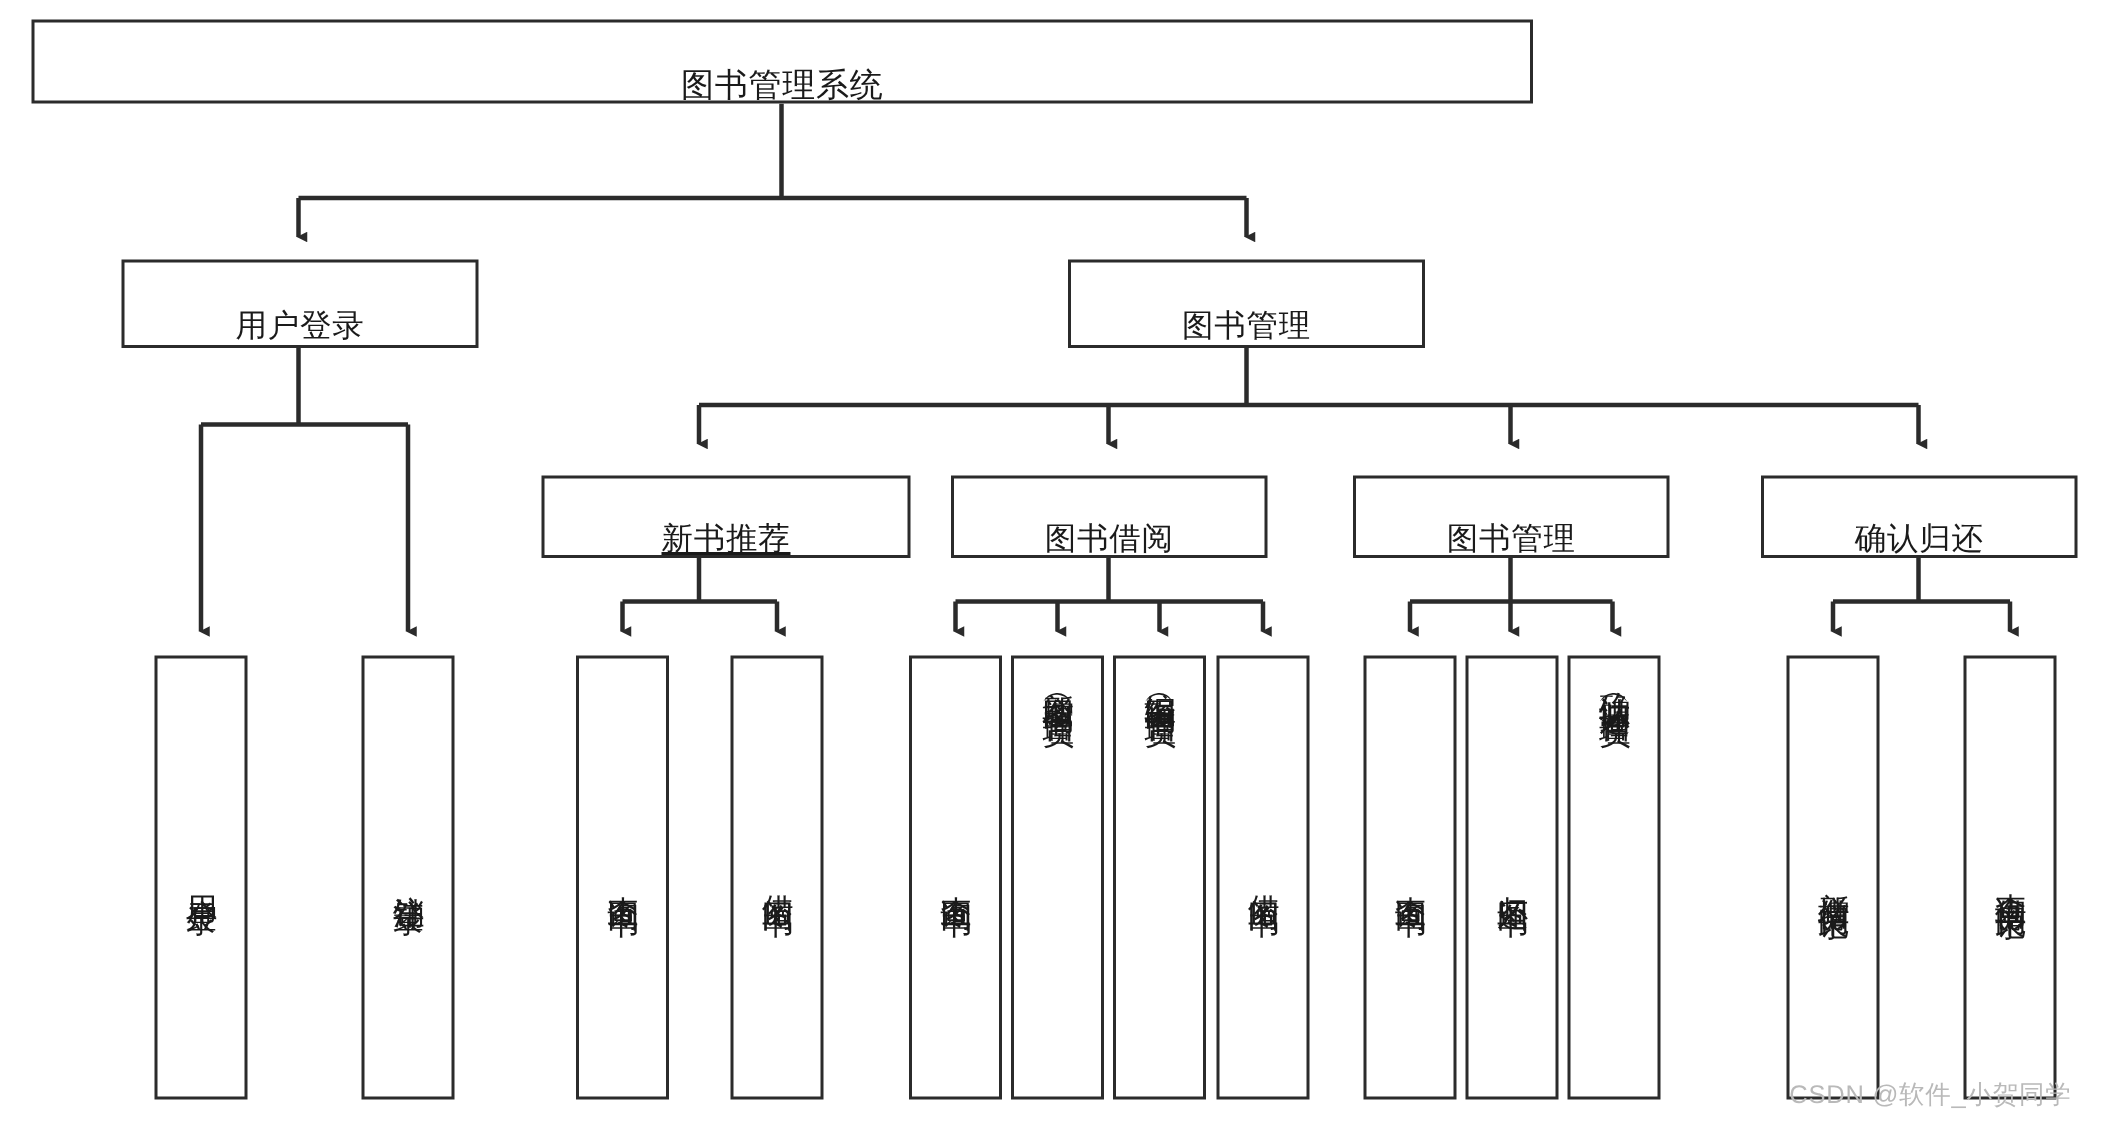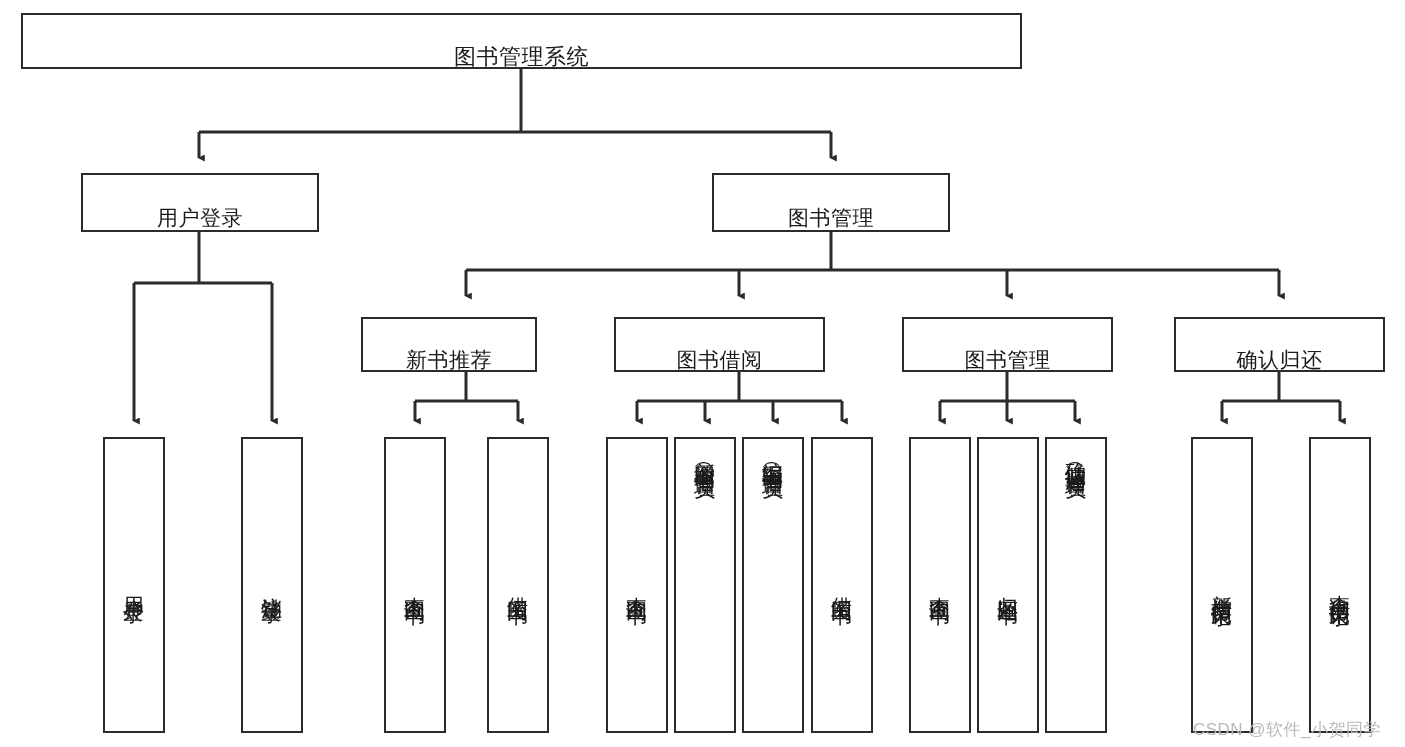--- a/index.html
+++ b/index.html
@@ -130,25 +130,25 @@
   </div>
 
   <div class="node horiz" style="left:81px; top:173px; width:238px; height:59px;">
     <span class="node-label">用户登录</span>
   </div>
 
   <div class="node horiz" style="left:712px; top:173px; width:238px; height:59px;">
     <span class="node-label">图书管理</span>
   </div>
 
-  <div class="node horiz" style="left:361px; top:317px; width:176px; height:55px;">
+  <div class="node horiz" style="left:361px; top:317px; width:246px; height:55px;text-decoration:underline;">
     <span class="node-label">新书推荐</span>
   </div>
 
-  <div class="node horiz" style="left:614px; top:317px; width:211px; height:55px;">
+  <div class="node horiz" style="left:634px; top:317px; width:211px; height:55px;">
     <span class="node-label">图书借阅</span>
   </div>
 
   <div class="node horiz" style="left:902px; top:317px; width:211px; height:55px;">
     <span class="node-label">图书管理</span>
   </div>
 
   <div class="node horiz" style="left:1174px; top:317px; width:211px; height:55px;">
     <span class="node-label">确认归还</span>
   </div>

